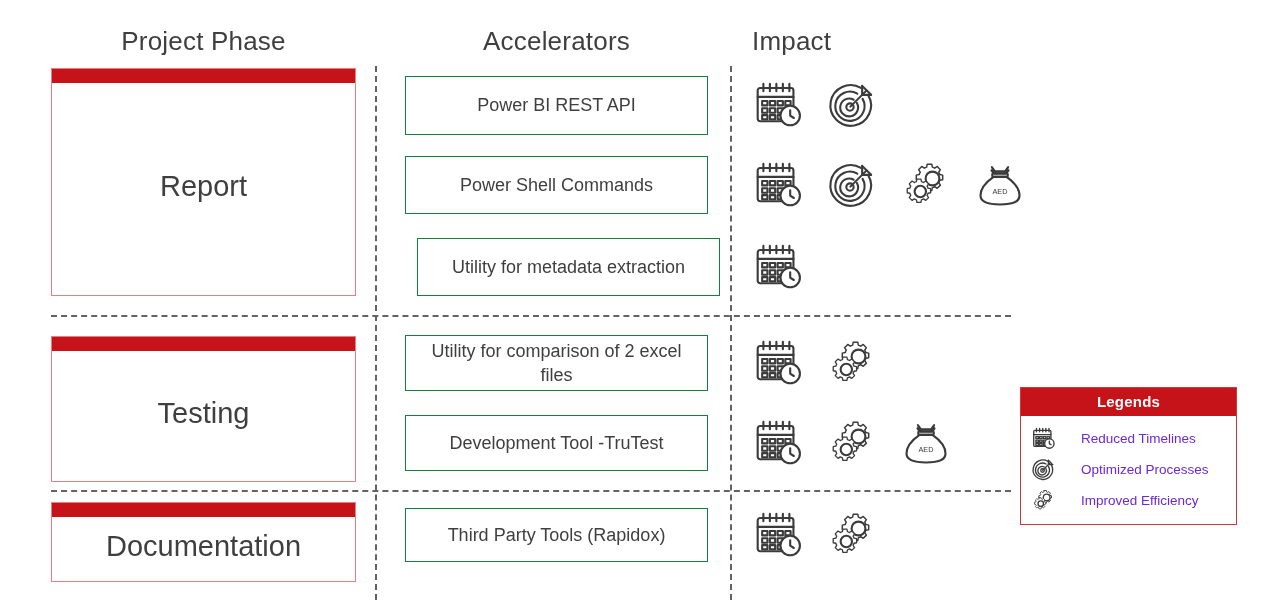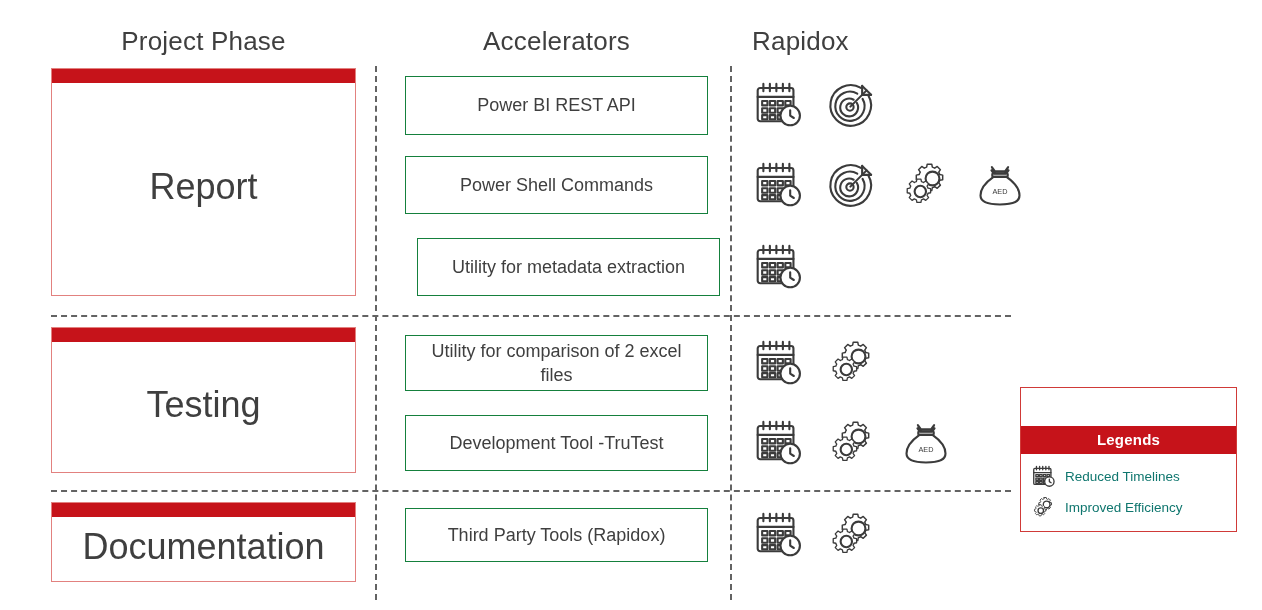--- a/index.html
+++ b/index.html
@@ -57,21 +57,21 @@
   .phase-card::before {
     content: "";
     position: absolute;
     left: 0;
     top: 0;
     width: 100%;
     height: 14px;
     background: #C6131A;
   }
   .phase-label {
-    font-size: 36px;
+    font-size: 29px;
     font-weight: 400;
     color: #3f3f3f;
     text-align: center;
     line-height: 1.22;
     padding-top: 10px;
   }
 
   
   .accel-box {
     position: absolute;
@@ -112,44 +112,44 @@
     background: #ffffff;
   }
   #legend-title {
     background: #C6131A;
     color: #ffffff;
     font-size: 15px;
     font-weight: 700;
     text-align: center;
     padding: 5px 0 6px 0;
     letter-spacing: .2px;
-    margin-top: 38px;
   }
   #legend-items {
     padding: 7px 0 8px 10px;
   }
   .legend-row {
     display: flex;
     align-items: center;
     gap: 9px;
     height: 31px;
   }
   .legend-row svg { display: block; flex: 0 0 auto; }
   .legend-text {
     font-size: 13.5px;
-    color: #0f766e;
+    color: #6d28d9;
     white-space: nowrap;
+    margin-left: 16px;
   }
 </style>
 </head>
 <body>
 
 <div class="col-header" id="hdr-phase">Project Phase</div>
 <div class="col-header" id="hdr-accel">Accelerators</div>
-<div class="col-header" id="hdr-impact">Rapidox</div>
+<div class="col-header" id="hdr-impact">Impact</div>
 
 <div class="vdiv" style="left:375px; top:66px; height:534px;"></div>
 <div class="vdiv" style="left:730px; top:66px; height:534px;"></div>
 <div class="hdiv" style="left:51px; top:315px; width:960px;"></div>
 <div class="hdiv" style="left:51px; top:490px; width:960px;"></div>
 
 <div class="phase-card" style="top:68px; height:228px;">
   <div class="phase-label">
     <span>Report</span><br>
   </div>
@@ -265,21 +265,21 @@
         <rect x="41" y="36" width="6.5" height="5.5"></rect>
       <rect x="12.5" y="44.5" width="6.5" height="5"></rect>
         <rect x="22" y="44.5" width="6.5" height="5"></rect>
         <rect x="31.5" y="44.5" width="6.5" height="5"></rect>
       <circle cx="47" cy="45" r="12" fill="#fff"></circle>
       <path d="M47 38.5 V45 l4.5 3"></path>
     </svg>
   </span>
 </div>
 
-<div class="phase-card" style="top:327px; height:146px;align-items:center;">
+<div class="phase-card" style="top:336px; height:146px;align-items:center;">
   <div class="phase-label">
     <span>Testing</span>
   </div>
 </div>
 
 <div class="accel-box" style="top:335px; height:56px;">
   <div class="accel-label">Utility for comparison of 2 excel files</div>
 </div>
 <div class="accel-box" style="top:415px; height:56px;">
   <div class="accel-label">Development Tool -TruTest</div>
@@ -417,20 +417,34 @@
           <rect x="12.5" y="44.5" width="6.5" height="5"></rect>
             <rect x="22" y="44.5" width="6.5" height="5"></rect>
             <rect x="31.5" y="44.5" width="6.5" height="5"></rect>
           <circle cx="47" cy="45" r="12" fill="#fff"></circle>
           <path d="M47 38.5 V45 l4.5 3"></path>
         </svg>
       </span>
       <span class="legend-text">Reduced Timelines</span>
     </div>
 
+    <div class="legend-row">
+      <span>
+        <svg width="25" height="25" viewBox="0 0 64 64" fill="none" stroke="#3b3b3b" stroke-width="3.4" stroke-linecap="round" stroke-linejoin="round">
+          <path d="M52 20 a25 25 0 1 1 -9 -9"></path>
+          <path d="M45 24.5 a18 18 0 1 1 -6.5 -6.5"></path>
+          <path d="M38 29.5 a11 11 0 1 1 -4 -4"></path>
+          <circle cx="29.5" cy="34.5" r="4.5"></circle>
+          <path d="M30 34 L50 14"></path>
+          <path d="M44.5 8.5 L44.5 19.5 L55.5 19.5"></path>
+          <path d="M44.5 8.5 L55.5 19.5"></path>
+        </svg>
+      </span>
+      <span class="legend-text">Optimized Processes</span>
+    </div>
 
     <div class="legend-row">
       <span>
         <svg width="25" height="25" viewBox="0 0 64 64" fill="none" stroke="#3b3b3b" stroke-width="3.4" stroke-linecap="round" stroke-linejoin="round">
           <path d="M36 6 h8 l1 5.2 a15 15 0 0 1 4.2 1.8 l4.4-3 5.6 5.6 -3 4.4 a15 15 0 0 1 1.8 4.2 l5.2 1 v8 l-5.2 1 a15 15 0 0 1 -1.8 4.2 l3 4.4 -5.6 5.6 -4.4-3 a15 15 0 0 1 -4.2 1.8 l-1 5.2 h-8 l-1-5.2 a15 15 0 0 1 -4.2 -1.8 l-4.4 3 -5.6-5.6 3-4.4 a15 15 0 0 1 -1.8 -4.2 l-5.2-1 v-8 l5.2-1 a15 15 0 0 1 1.8 -4.2 l-3-4.4 5.6-5.6 4.4 3 a15 15 0 0 1 4.2 -1.8 z" transform="translate(2,-2) scale(0.70) translate(9,6)"></path>
           <circle cx="40" cy="24" r="8.5" fill="#fff"></circle>
           <path d="M36 6 h8 l1 5.2 a15 15 0 0 1 4.2 1.8 l4.4-3 5.6 5.6 -3 4.4 a15 15 0 0 1 1.8 4.2 l5.2 1 v8 l-5.2 1 a15 15 0 0 1 -1.8 4.2 l3 4.4 -5.6 5.6 -4.4-3 a15 15 0 0 1 -4.2 1.8 l-1 5.2 h-8 l-1-5.2 a15 15 0 0 1 -4.2 -1.8 l-4.4 3 -5.6-5.6 3-4.4 a15 15 0 0 1 -1.8 -4.2 l-5.2-1 v-8 l5.2-1 a15 15 0 0 1 1.8 -4.2 l-3-4.4 5.6-5.6 4.4 3 a15 15 0 0 1 4.2 -1.8 z" transform="translate(-4,16) scale(0.62) translate(4,8)" fill="#fff"></path>
           <circle cx="25" cy="40" r="7" fill="#fff"></circle>
         </svg>
       </span>

